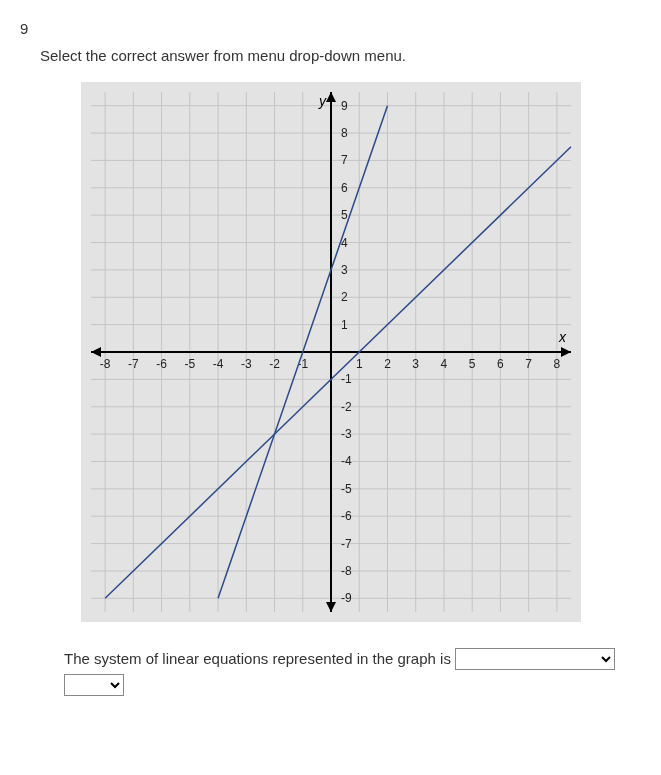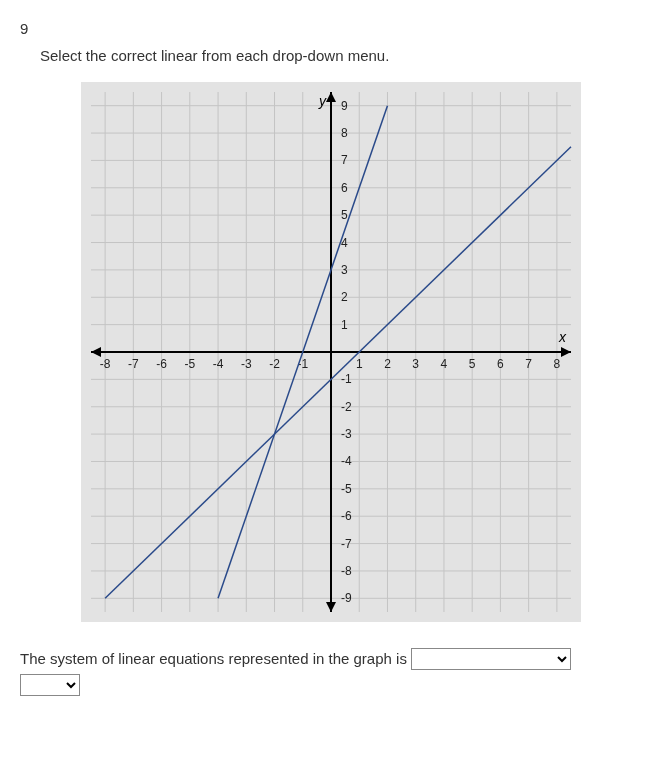--- a/index.html
+++ b/index.html
@@ -9,35 +9,35 @@
   padding: 20px;
   width: 661px;
   box-sizing: border-box;
   background: #fff;
 }
 .question-number { font-size: 15px; margin-bottom: 10px; }
 .instruction { font-size: 15px; margin: 0 0 18px 20px; }
 .chart-wrap { display: flex; justify-content: center; margin-bottom: 22px; }
 svg.graph { background: #e3e3e3; border: none; }
 .answer-block { font-size: 15px; line-height: 2; }
-.answer-line { display: flex; align-items: center; flex-wrap: wrap; gap: 4px; }
+.answer-line { display: flex; align-items: center; flex-wrap: wrap; gap: 4px; margin-left: 44px; }
 select.dropdown {
   height: 22px;
   min-width: 60px;
   border: 1px solid #888;
   background: #fff;
   font-size: 13px;
 }
 select.dropdown.wide { min-width: 160px; }
 </style>
 </head>
 <body>
 
 <div class="question-number">9</div>
-<div class="instruction">Select the correct linear from each drop-down menu.</div>
+<div class="instruction">Select the correct answer from menu drop-down menu.</div>
 
 <div class="chart-wrap">
   <svg class="graph" id="graph-svg" width="500" height="540" viewBox="0 0 500 540">
       <line x1="24.11764705882353" y1="530" x2="24.11764705882353" y2="10" stroke="#c4c4c4" stroke-width="1"></line>
       <line x1="52.352941176470594" y1="530" x2="52.352941176470594" y2="10" stroke="#c4c4c4" stroke-width="1"></line>
       <line x1="80.58823529411765" y1="530" x2="80.58823529411765" y2="10" stroke="#c4c4c4" stroke-width="1"></line>
       <line x1="108.8235294117647" y1="530" x2="108.8235294117647" y2="10" stroke="#c4c4c4" stroke-width="1"></line>
       <line x1="137.05882352941177" y1="530" x2="137.05882352941177" y2="10" stroke="#c4c4c4" stroke-width="1"></line>
       <line x1="165.29411764705884" y1="530" x2="165.29411764705884" y2="10" stroke="#c4c4c4" stroke-width="1"></line>
       <line x1="193.52941176470586" y1="530" x2="193.52941176470586" y2="10" stroke="#c4c4c4" stroke-width="1"></line>

